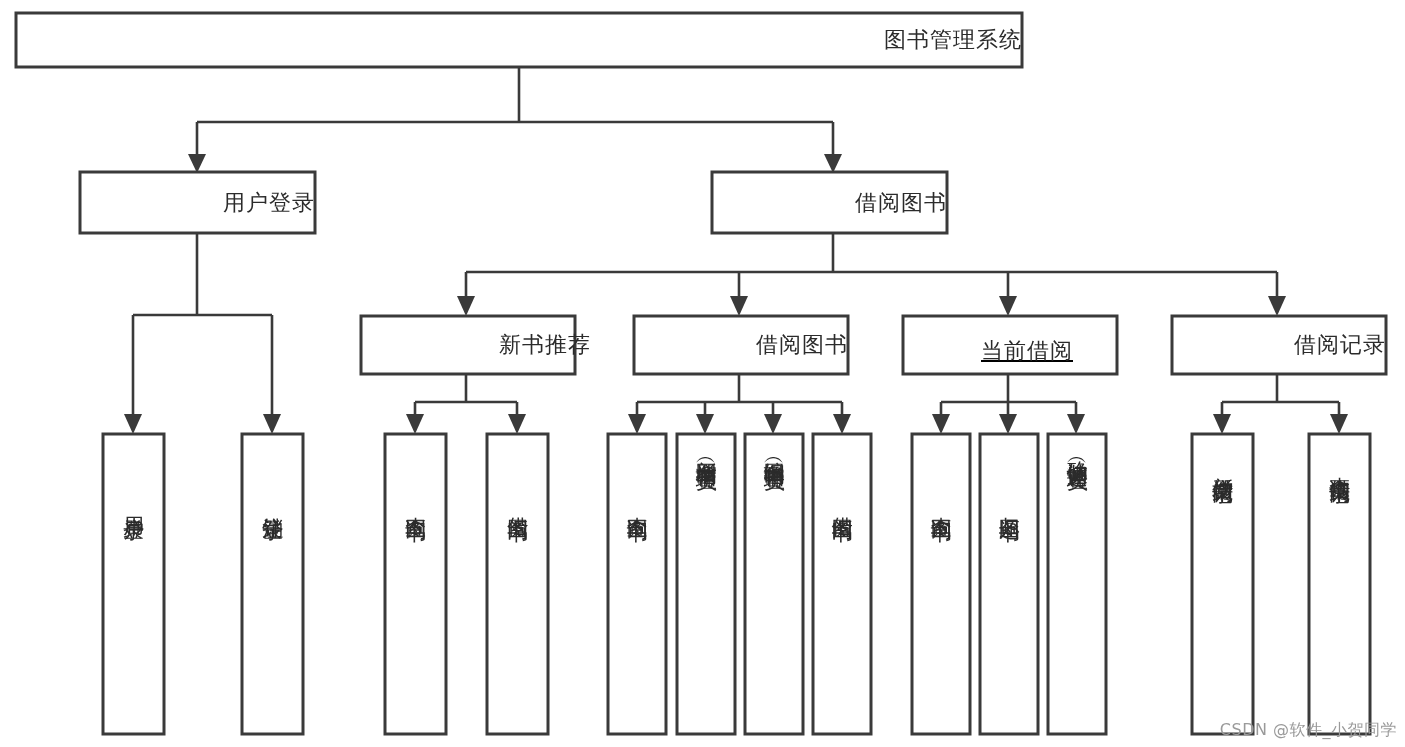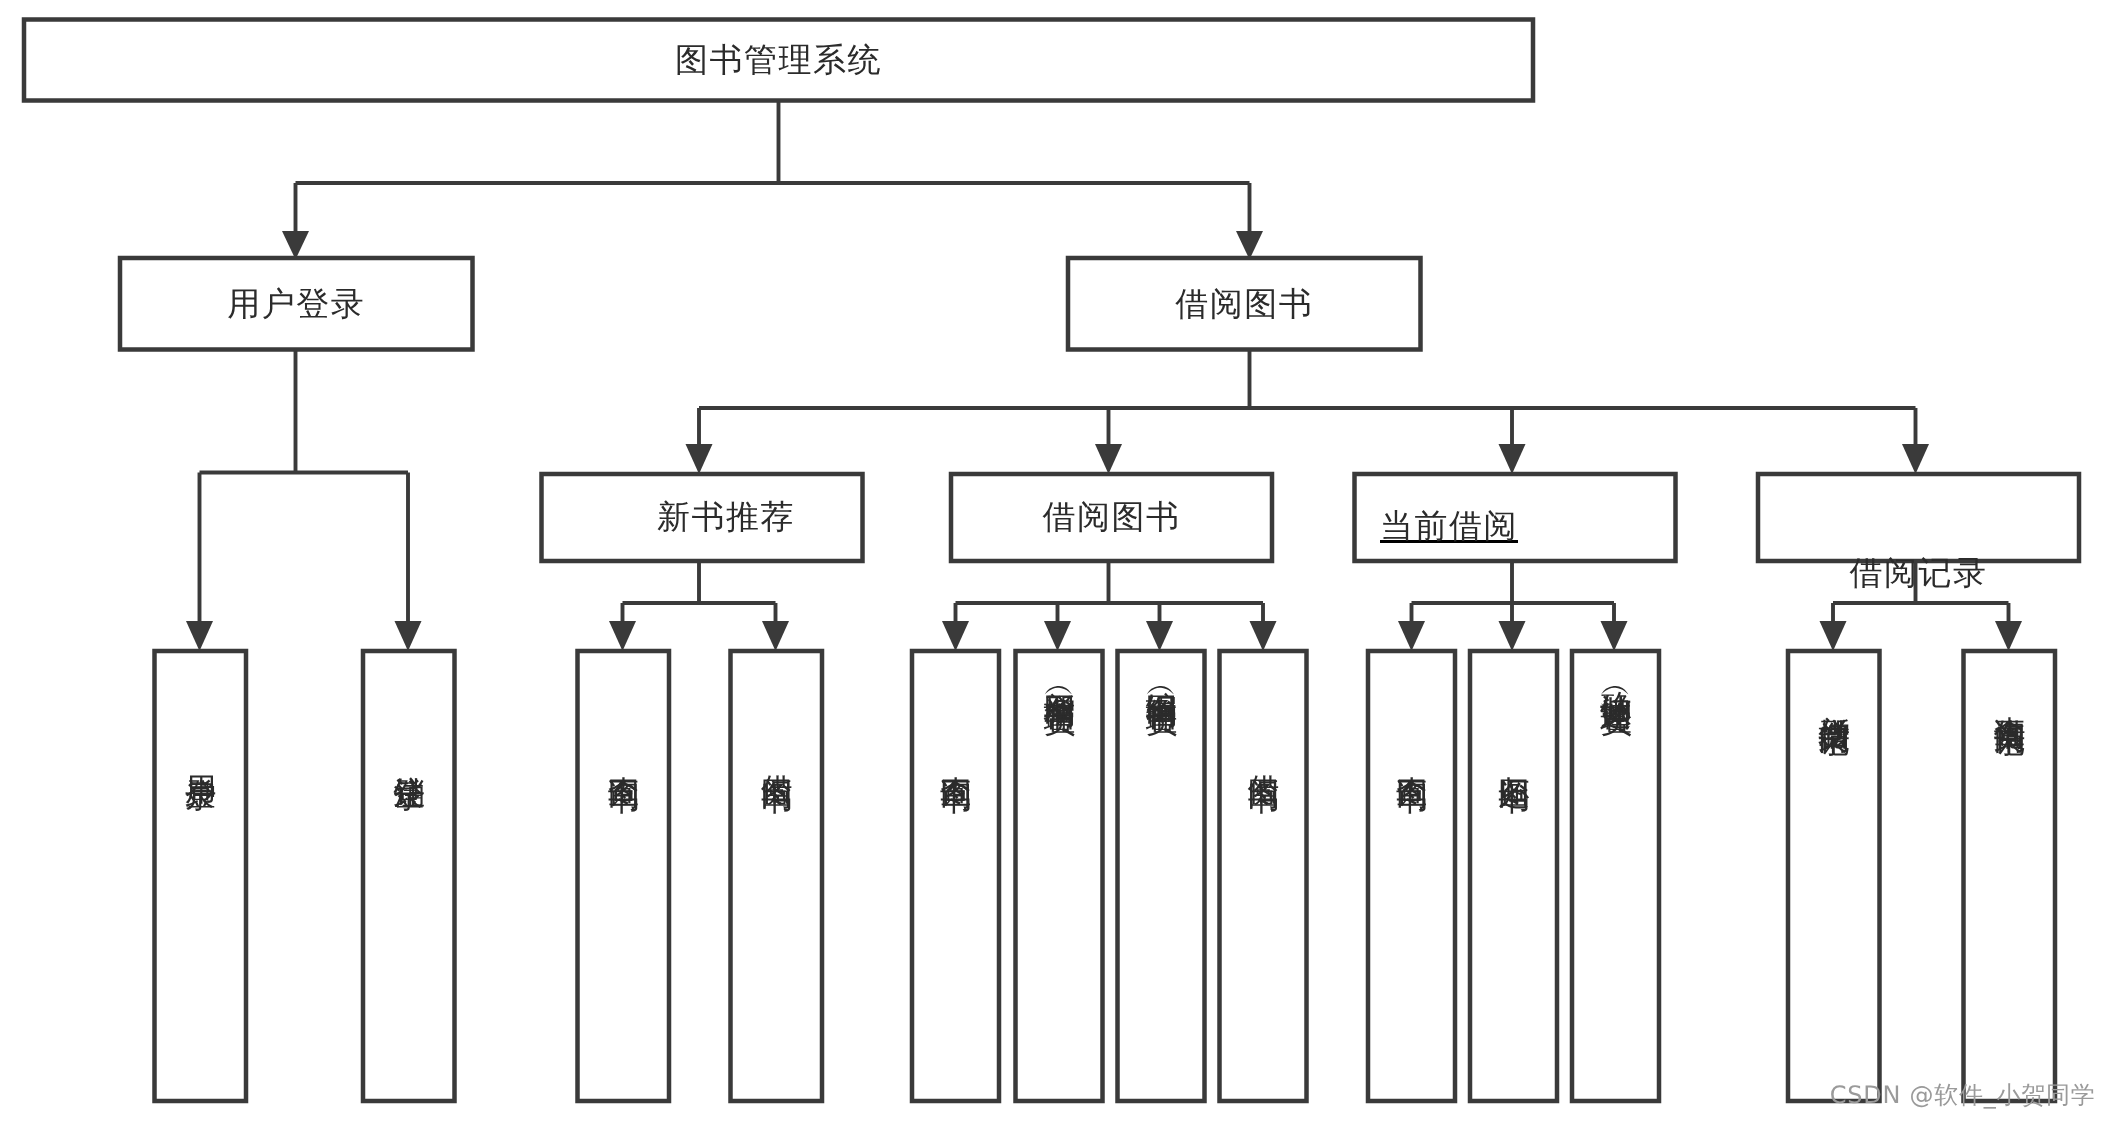--- a/index.html
+++ b/index.html
@@ -55,21 +55,21 @@
     line-height: 1.08;
     color: #2b2b2b;
     letter-spacing: 1.5px;
     white-space: nowrap;
     font-family: "DejaVu Sans", "Liberation Sans", sans-serif;
   }
   .horiz-label-wrap {
     position: absolute;
     display: flex;
     align-items: center;
-    justify-content: center;
+    justify-content: flex-end;
     pointer-events: none;
   }
   .horiz-text {
     font-size: 22px;
     color: #2b2b2b;
     letter-spacing: 1px;
     white-space: nowrap;
     font-family: "DejaVu Sans", "Liberation Sans", sans-serif;
   }
   #watermark {
@@ -201,21 +201,21 @@
 
   <div class="horiz-label-wrap" style="left:361px; top:316px; width:214px; height:58px;padding-left:16px;">
     <span class="horiz-text">新书推荐</span>
   </div>
   <div class="horiz-label-wrap" style="left:634px; top:316px; width:214px; height:58px;">
     <span class="horiz-text">借阅图书</span>
   </div>
   <div class="horiz-label-wrap" style="left:859px; top:316px; width:214px; height:70px;text-decoration:underline;">
     <span class="horiz-text">当前借阅</span>
   </div>
-  <div class="horiz-label-wrap" style="left:1172px; top:316px; width:214px; height:58px;margin-top:37px;">
+  <div class="horiz-label-wrap" style="left:1172px; top:316px; width:214px; height:58px;">
     <span class="horiz-text">借阅记录</span>
   </div>
 
   <div class="vert-label-wrap" style="left:103px; top:434px; width:61px; height:300px; padding-top:66px;">
     <span class="vert-text">用户登录</span>
   </div>
   <div class="vert-label-wrap" style="left:242px; top:434px; width:61px; height:300px; padding-top:66px;">
     <span class="vert-text">注销登录</span>
   </div>
 

